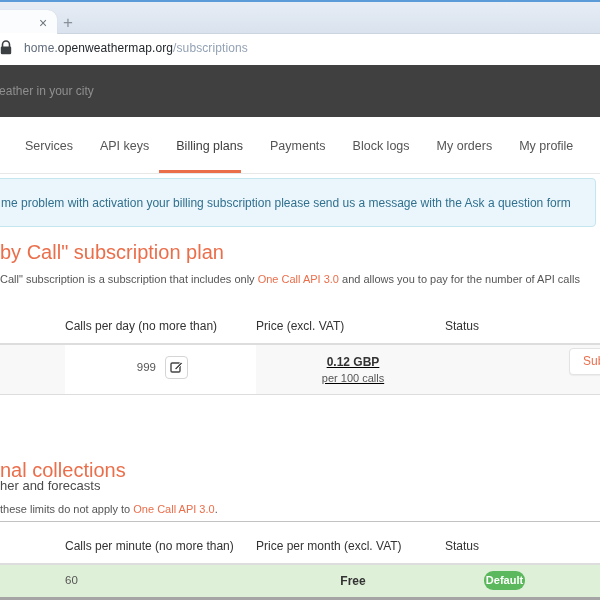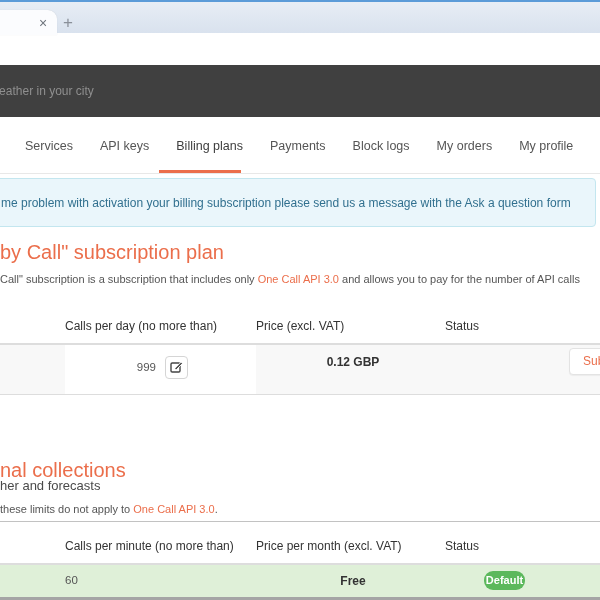--- a/index.html
+++ b/index.html
@@ -49,21 +49,21 @@
   
   .th{position:absolute;font-size:12px;font-weight:normal;color:#333;text-align:left;white-space:nowrap;}
   .t1h1{left:65px;top:319px;width:191px;} .t1h2{left:256px;top:319px;width:194px;} .t1h3{left:445px;top:319px;width:116px;}
   .t1-hborder{position:absolute;left:0;top:343px;width:600px;height:2px;background:#ddd;}
   .t1-rowbg{position:absolute;left:0;top:345px;width:600px;height:49px;background:#f8f8f8;}
   .t1-whitecell{position:absolute;left:65px;top:345px;width:191px;height:49px;background:#fff;}
   .t1-rowborder{position:absolute;left:0;top:394px;width:600px;height:1px;background:#ddd;}
   .t1-val{position:absolute;left:100px;top:361px;width:56px;text-align:right;font-size:11.5px;color:#555;}
   .editbtn{position:absolute;left:165px;top:356px;width:23px;height:23px;background:#fff;border:1px solid #d5d5d5;
            border-radius:4px;display:flex;align-items:center;justify-content:center;cursor:pointer;}
-  .t1-price{position:absolute;left:256px;top:355px;width:194px;text-align:center;}
+  .t1-price{position:absolute;left:256px;top:355px;width:194px;text-align:center;text-decoration:underline;}
   .t1-price .big{font-size:12px;font-weight:bold;color:#333;}
   .t1-price .small{font-size:11px;color:#555;margin-top:3px;}
   .subscribe{position:absolute;left:569px;top:348px;width:92px;height:27px;background:#fff;border:1px solid #e3e3e3;
              border-radius:4px;color:#eb6e4b;font-size:12px;text-align:left;padding:0 0 0 13px;line-height:25px;
              box-shadow:0 1px 1px rgba(0,0,0,.05);cursor:pointer;white-space:nowrap;}
 
   
   .h-coll{position:absolute;left:0;top:459px;margin:0;font-size:20px;font-weight:normal;color:#eb6e4b;white-space:nowrap;}
   .sub-coll{position:absolute;left:0;top:478px;margin:0;font-size:13px;font-weight:normal;color:#4a4a4a;white-space:nowrap;}
   .note{position:absolute;left:0;top:503px;margin:0;font-size:11px;color:#555;white-space:nowrap;}
@@ -81,20 +81,32 @@
 </head>
 <body>
 
 <div id="screen">
 
   <div class="topline"></div>
   <div class="tabbar">
     <div class="tab"></div>
     <span class="tab-close">×</span>
     <span class="newtab">+</span>
+  </div>
+  <div class="toolbar">
+    <div class="toolbar-line"></div>
+    <span class="lock">
+      <svg width="12" height="15" viewBox="0 0 12 15">
+        <path d="M2.5 7V4.5a3.5 3.5 0 0 1 7 0V7" fill="none" stroke="#3c4043" stroke-width="1.6"></path>
+        <rect x="0.8" y="6.6" width="10.4" height="7.6" rx="1.2" fill="#3c4043"></rect>
+      </svg>
+    </span>
+    <div class="url">
+      <span class="u-pre">home.</span><span class="u-dom">openweathermap.org</span><span class="u-path">/subscriptions</span>
+    </div>
   </div>
 
   <div class="mainnav">
     <span class="searchph">Weather in your city</span>
     <div class="avatar"></div>
   </div>
 
   <div class="accnav">
     <div class="acctabs">
       <span>Services</span>
@@ -127,20 +139,21 @@
   <div class="editbtn">
     <span>
       <svg width="13" height="13" viewBox="0 0 13 13">
         <rect x="1" y="3" width="9" height="9" rx="1.2" fill="none" stroke="#444" stroke-width="1.4"></rect>
         <path d="M4.8 8.4 L11 2.2 L12.4 3.6 L6.2 9.8 Z" fill="#444" stroke="#fff" stroke-width="0.9"></path>
       </svg>
     </span>
   </div>
   <div class="t1-price">
     <div class="big">0.12 GBP</div>
+    <div class="small">per 100 calls</div>
   </div>
   <div class="subscribe">Subscribe</div>
 
   <h2 class="h-coll">nal collections</h2>
   <h4 class="sub-coll">her and forecasts</h4>
   <p class="note"><span>these limits do not apply to </span><a class="lnk">One Call API 3.0</a><span>.</span></p>
 
   <div class="t2-topline"></div>
   <div class="th t2h1">Calls per minute (no more than)</div>
   <div class="th t2h2">Price per month (excl. VAT)</div>

